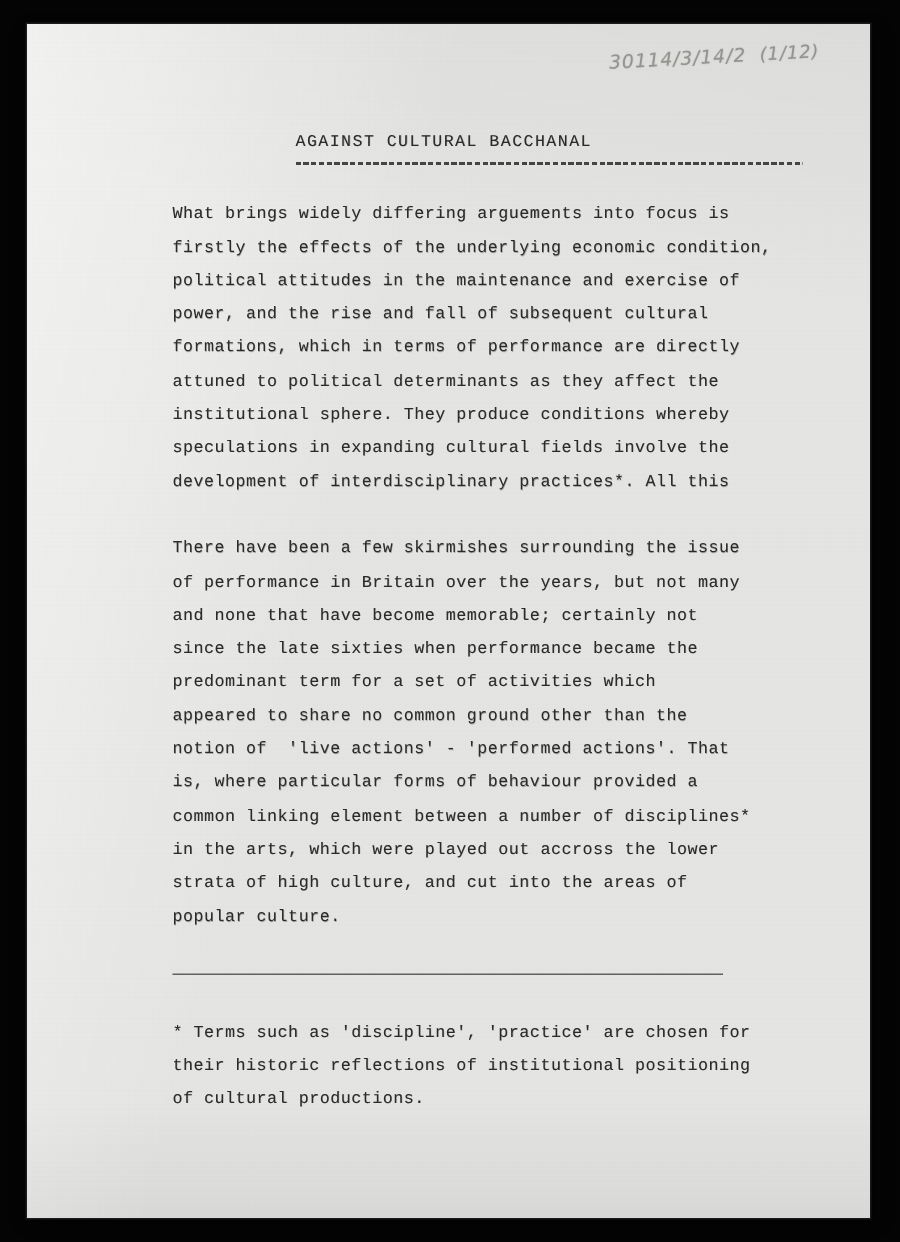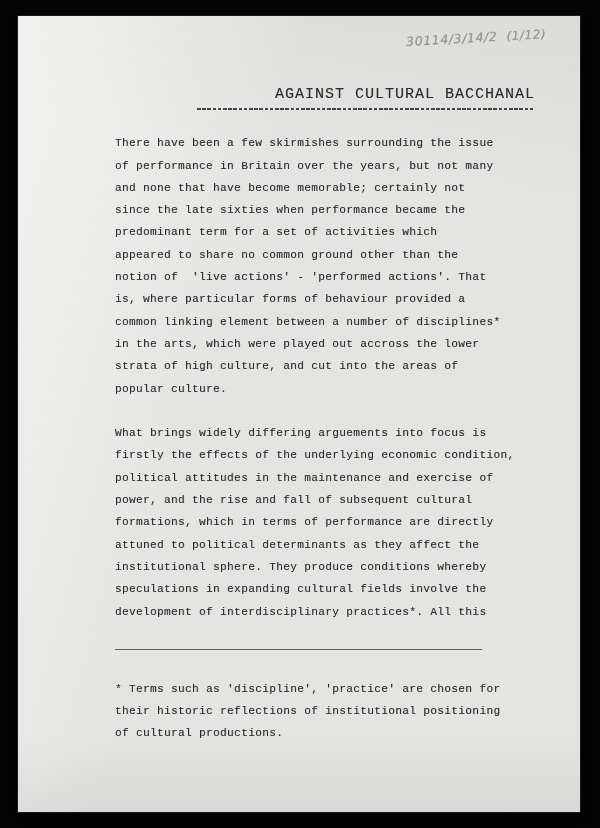--- a/index.html
+++ b/index.html
@@ -77,26 +77,25 @@
     width: 420px;
     color: #2a2a2a;
     font-size: 11.1px;
     line-height: 22.3px;
     letter-spacing: 0.35px;
   }
 
   .doc-title {
     margin: 0 0 26px 0;
     padding-left: 82px;
-    font-size: 15px;
+    font-size: 11px;
     font-weight: normal;
     letter-spacing: 1.0px;
     white-space: nowrap;
     position: relative;
-    text-align: right;
   }
   .doc-title .rule {
     display: block;
     position: absolute;
     left: 82px;
     right: 0;
     bottom: -4px;
     height: 2px;
     background-image: repeating-linear-gradient(
       90deg,
@@ -146,43 +145,43 @@
       <span>30114/3/14/2</span><span class="frac">(1/12)</span>
     </div>
 
     <div id="typescript">
 
       <h1 class="doc-title ink">
         <span>AGAINST CULTURAL BACCHANAL</span>
         <span class="rule"></span>
       </h1>
 
+      <p class="para ink">What brings widely differing arguements into focus is
+firstly the effects of the underlying economic condition,
+political attitudes in the maintenance and exercise of
+power, and the rise and fall of subsequent cultural
+formations, which in terms of performance are directly
+attuned to political determinants as they affect the
+institutional sphere. They produce conditions whereby
+speculations in expanding cultural fields involve the
+development of interdisciplinary practices*. All this</p>
+
       <p class="para ink">There have been a few skirmishes surrounding the issue
 of performance in Britain over the years, but not many
 and none that have become memorable; certainly not
 since the late sixties when performance became the
 predominant term for a set of activities which
 appeared to share no common ground other than the
 notion of  'live actions' - 'performed actions'. That
 is, where particular forms of behaviour provided a
 common linking element between a number of disciplines*
 in the arts, which were played out accross the lower
 strata of high culture, and cut into the areas of
 popular culture.</p>
 
-      <p class="para ink">What brings widely differing arguements into focus is
-firstly the effects of the underlying economic condition,
-political attitudes in the maintenance and exercise of
-power, and the rise and fall of subsequent cultural
-formations, which in terms of performance are directly
-attuned to political determinants as they affect the
-institutional sphere. They produce conditions whereby
-speculations in expanding cultural fields involve the
-development of interdisciplinary practices*. All this</p>
-
       <div id="footnote-rule"></div>
 
       <p id="footnote" class="ink">* Terms such as 'discipline', 'practice' are chosen for
 their historic reflections of institutional positioning
 of cultural productions.</p>
 
     </div>
   </div>
 </div>
 

